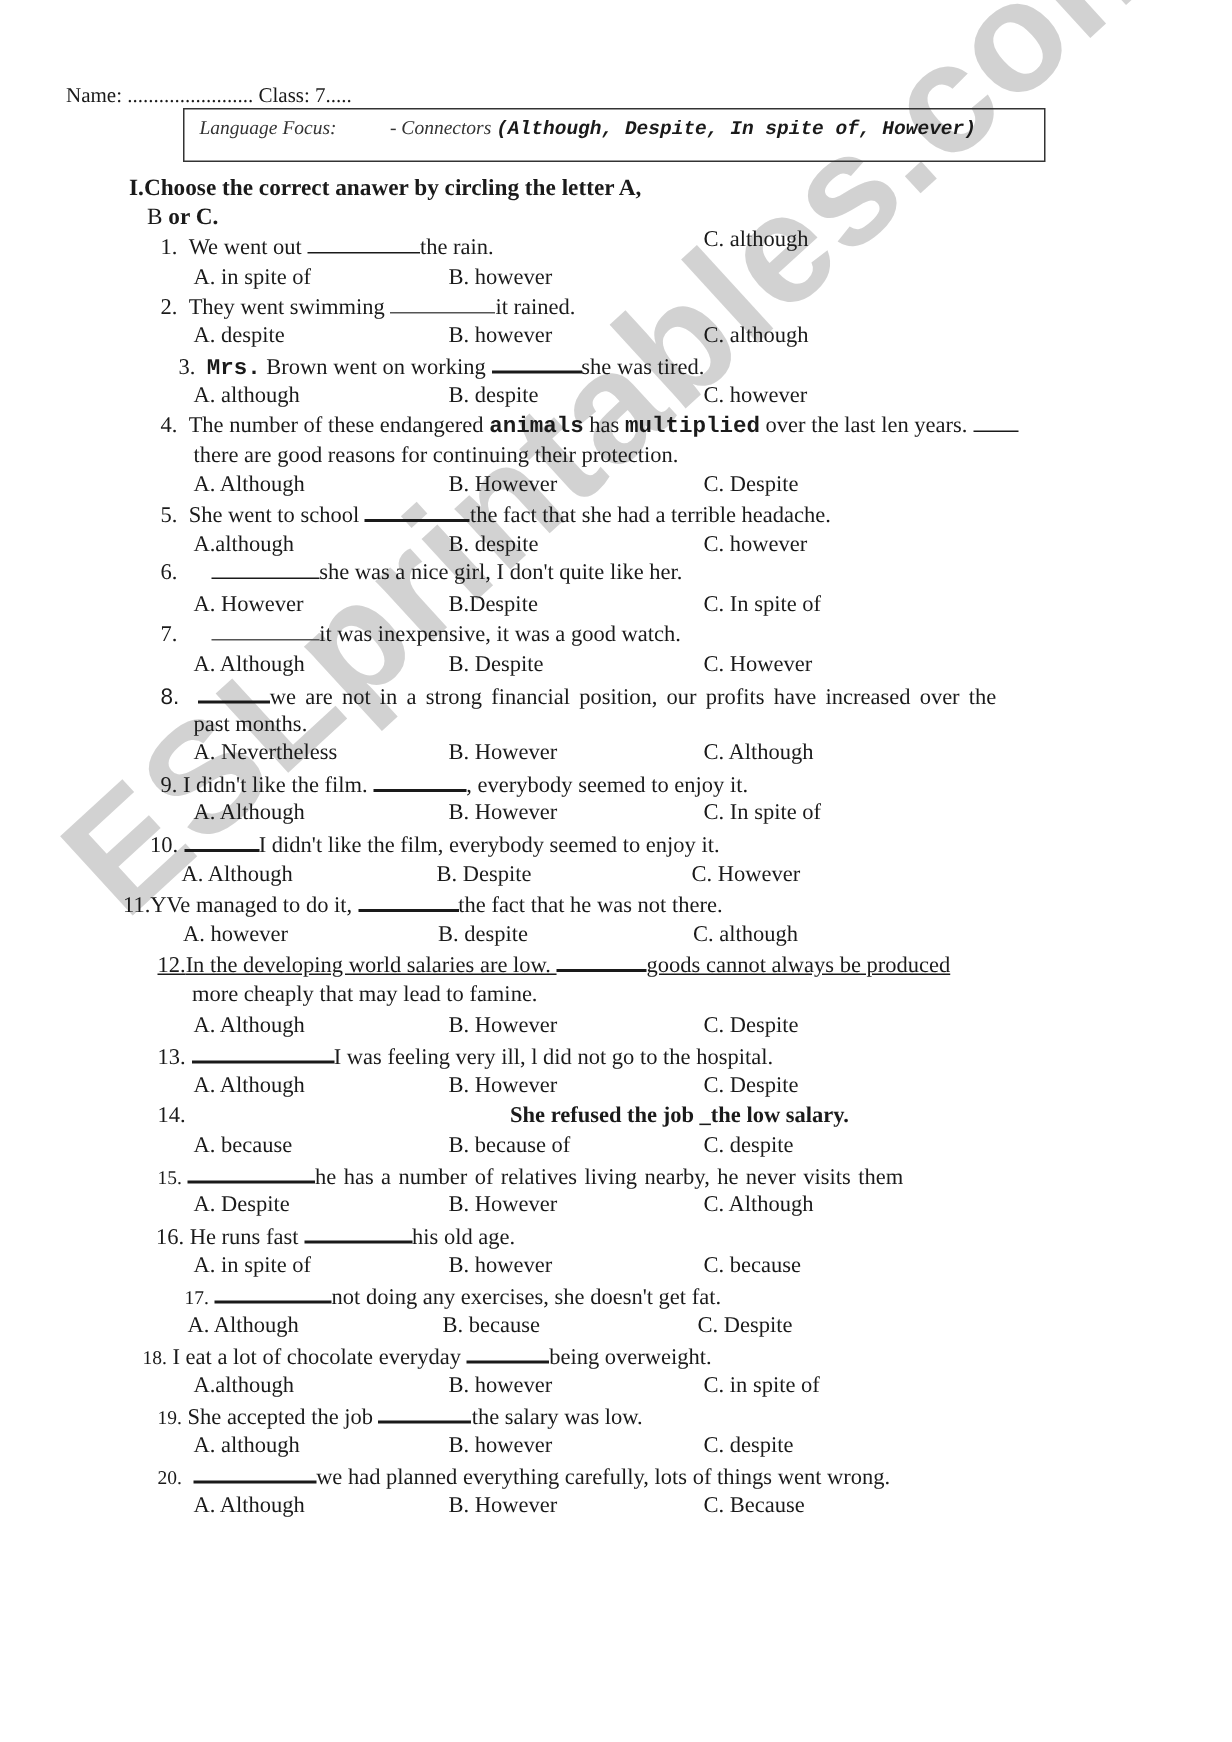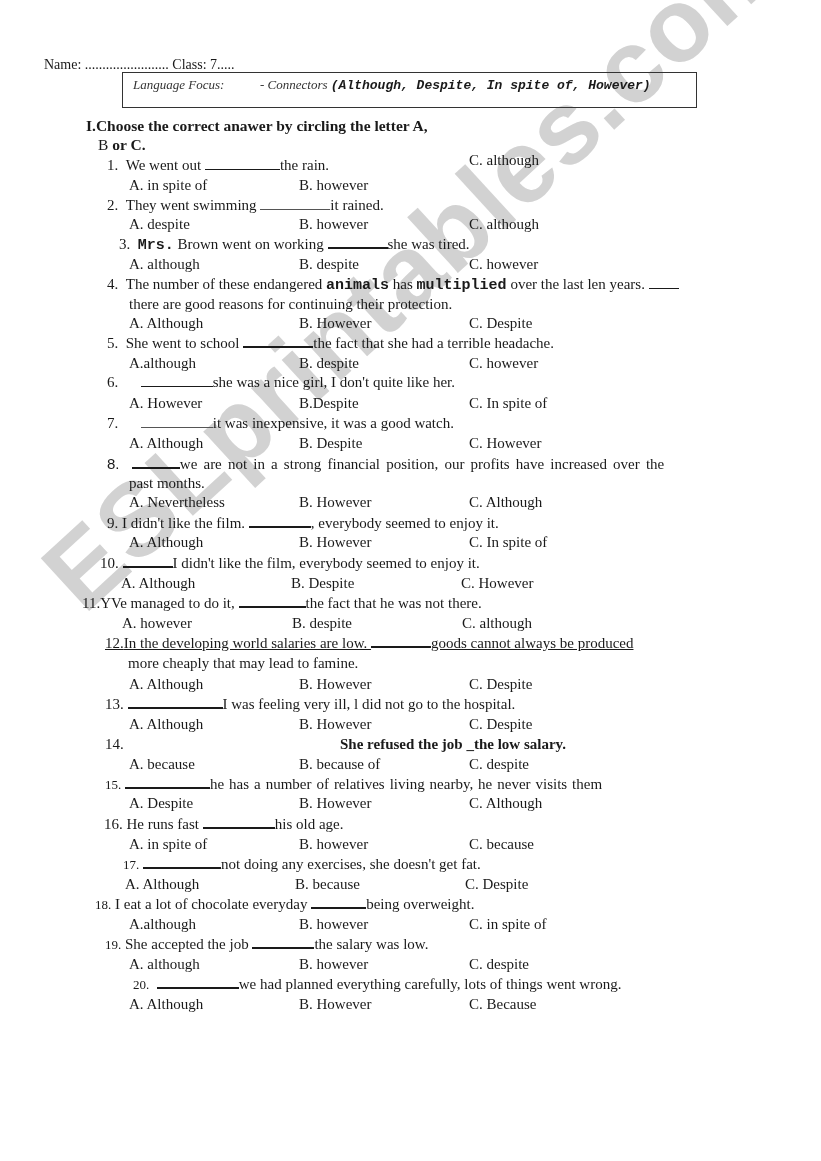--- a/index.html
+++ b/index.html
@@ -209,19 +209,19 @@
 <div>
   <div class="ln" style="left:105px; top:934px;">
     <span style="font-size:13px;">19.</span>&nbsp;<span>She accepted  the job </span><span class="blank" style="width:62px; border-bottom-width:2px;"></span><span>the salary was low.</span>
   </div>
   <div class="ln" style="left:129px; top:954px;">A. although</div>
   <div class="ln" style="left:299px; top:954px;">B. however</div>
   <div class="ln" style="left:469px; top:954px;">C. despite</div>
 </div>
 
 <div>
-  <div class="ln" style="left:105px; top:974px;margin-left:28px;">
+  <div class="ln" style="left:105px; top:974px;">
     <span style="font-size:13px;">20.</span>&nbsp;&nbsp;<span class="blank" style="width:82px; border-bottom-width:2px;"></span><span>we had planned everything carefully, lots of things went wrong.</span>
   </div>
   <div class="ln" style="left:129px; top:994px;">A.  Although</div>
   <div class="ln" style="left:299px; top:994px;">B. However</div>
   <div class="ln" style="left:469px; top:994px;">C. Because</div>
 </div>
 
 </body></html>

